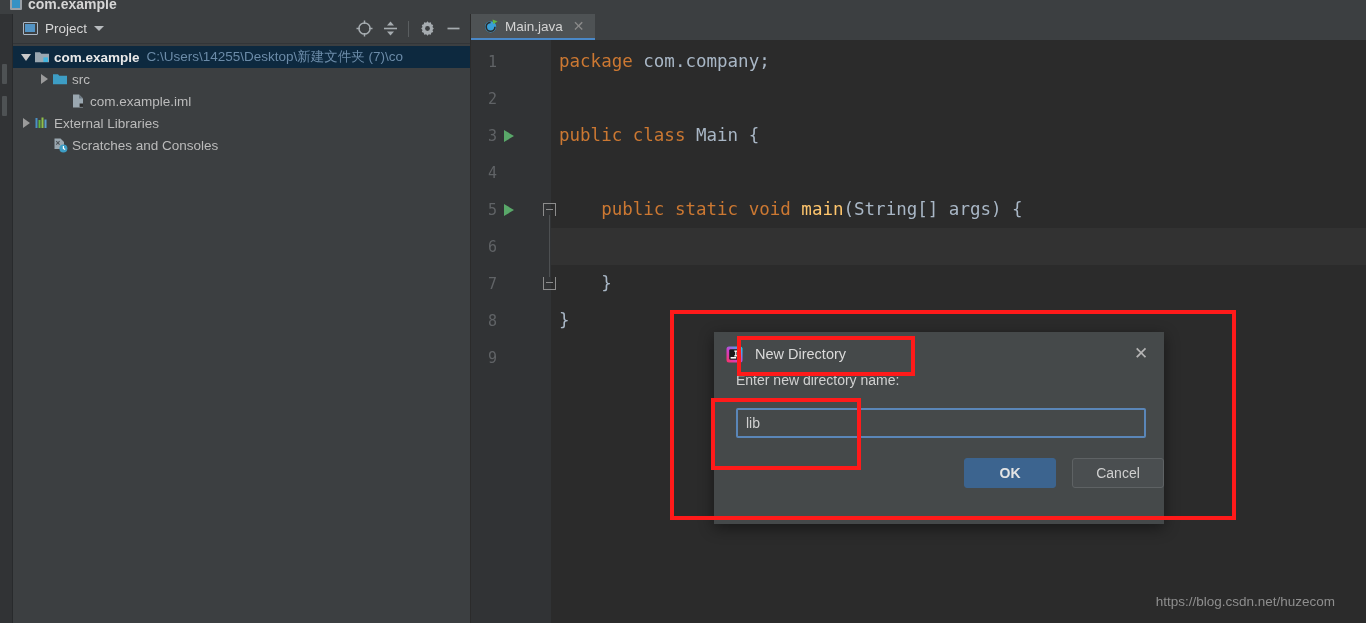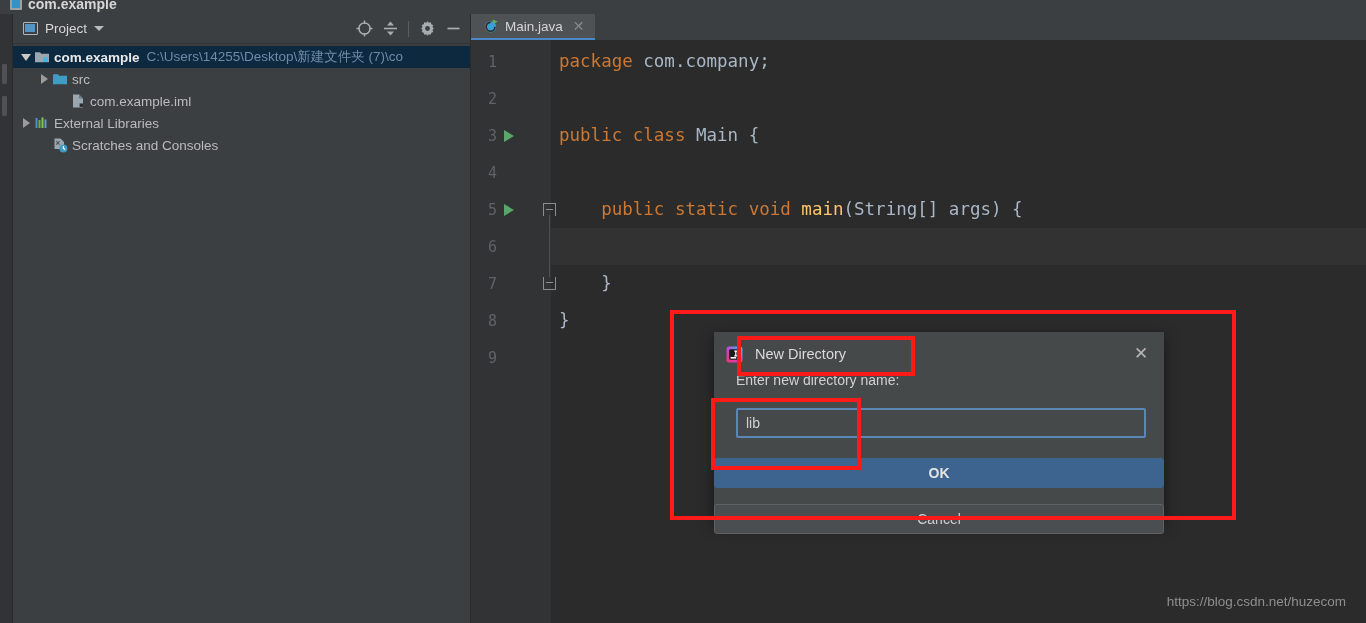--- a/index.html
+++ b/index.html
@@ -164,36 +164,36 @@
   }
   .dlg-label { font-size: 14px; color: #d0d0d0; padding-left: 22px; margin-top: -4px; }
   .dlg-input {
     position: absolute; left: 22px; top: 76px; width: 410px; height: 30px;
     background: #45494a; border: 2px solid #5a86b8; border-radius: 2px;
     font-size: 14px; color: #d0d0d0; padding: 0 8px; outline: none;
     font-family: "Liberation Sans", sans-serif;
   }
   .dlg-btns {
     position: absolute; left: 0; top: 126px; width: 100%;
-    display: flex; justify-content: flex-end; gap: 16px; flex-direction: column;
+    display: flex; justify-content: flex-end; gap: 16px;
   }
   .btn {
     height: 30px; min-width: 92px; font-size: 14px; cursor: pointer;
     border-radius: 3px; display: flex; align-items: center; justify-content: center;
     font-family: "Liberation Sans", sans-serif;
   }
   .btn-ok { background: #3c648f; color: #e4e4e4; font-weight: bold; border: 1px solid #3c648f; }
   .btn-cancel { background: #4a4e50; color: #cfcfcf; border: 1px solid #5e6264; }
 
   
   .redbox { position: absolute; border: 4px solid #ff1a1a; pointer-events: none; }
 
   
   .watermark {
-    position: absolute; right: 20px; bottom: 14px;
+    position: absolute; right: 31px; bottom: 14px;
     font-size: 13.5px; color: #8e8e8e; padding-left: 24px;
   }
 </style>
 </head>
 <body>
 
 <div id="root">
 
   <div class="titlebar">
     <div class="titlebar-inner">

